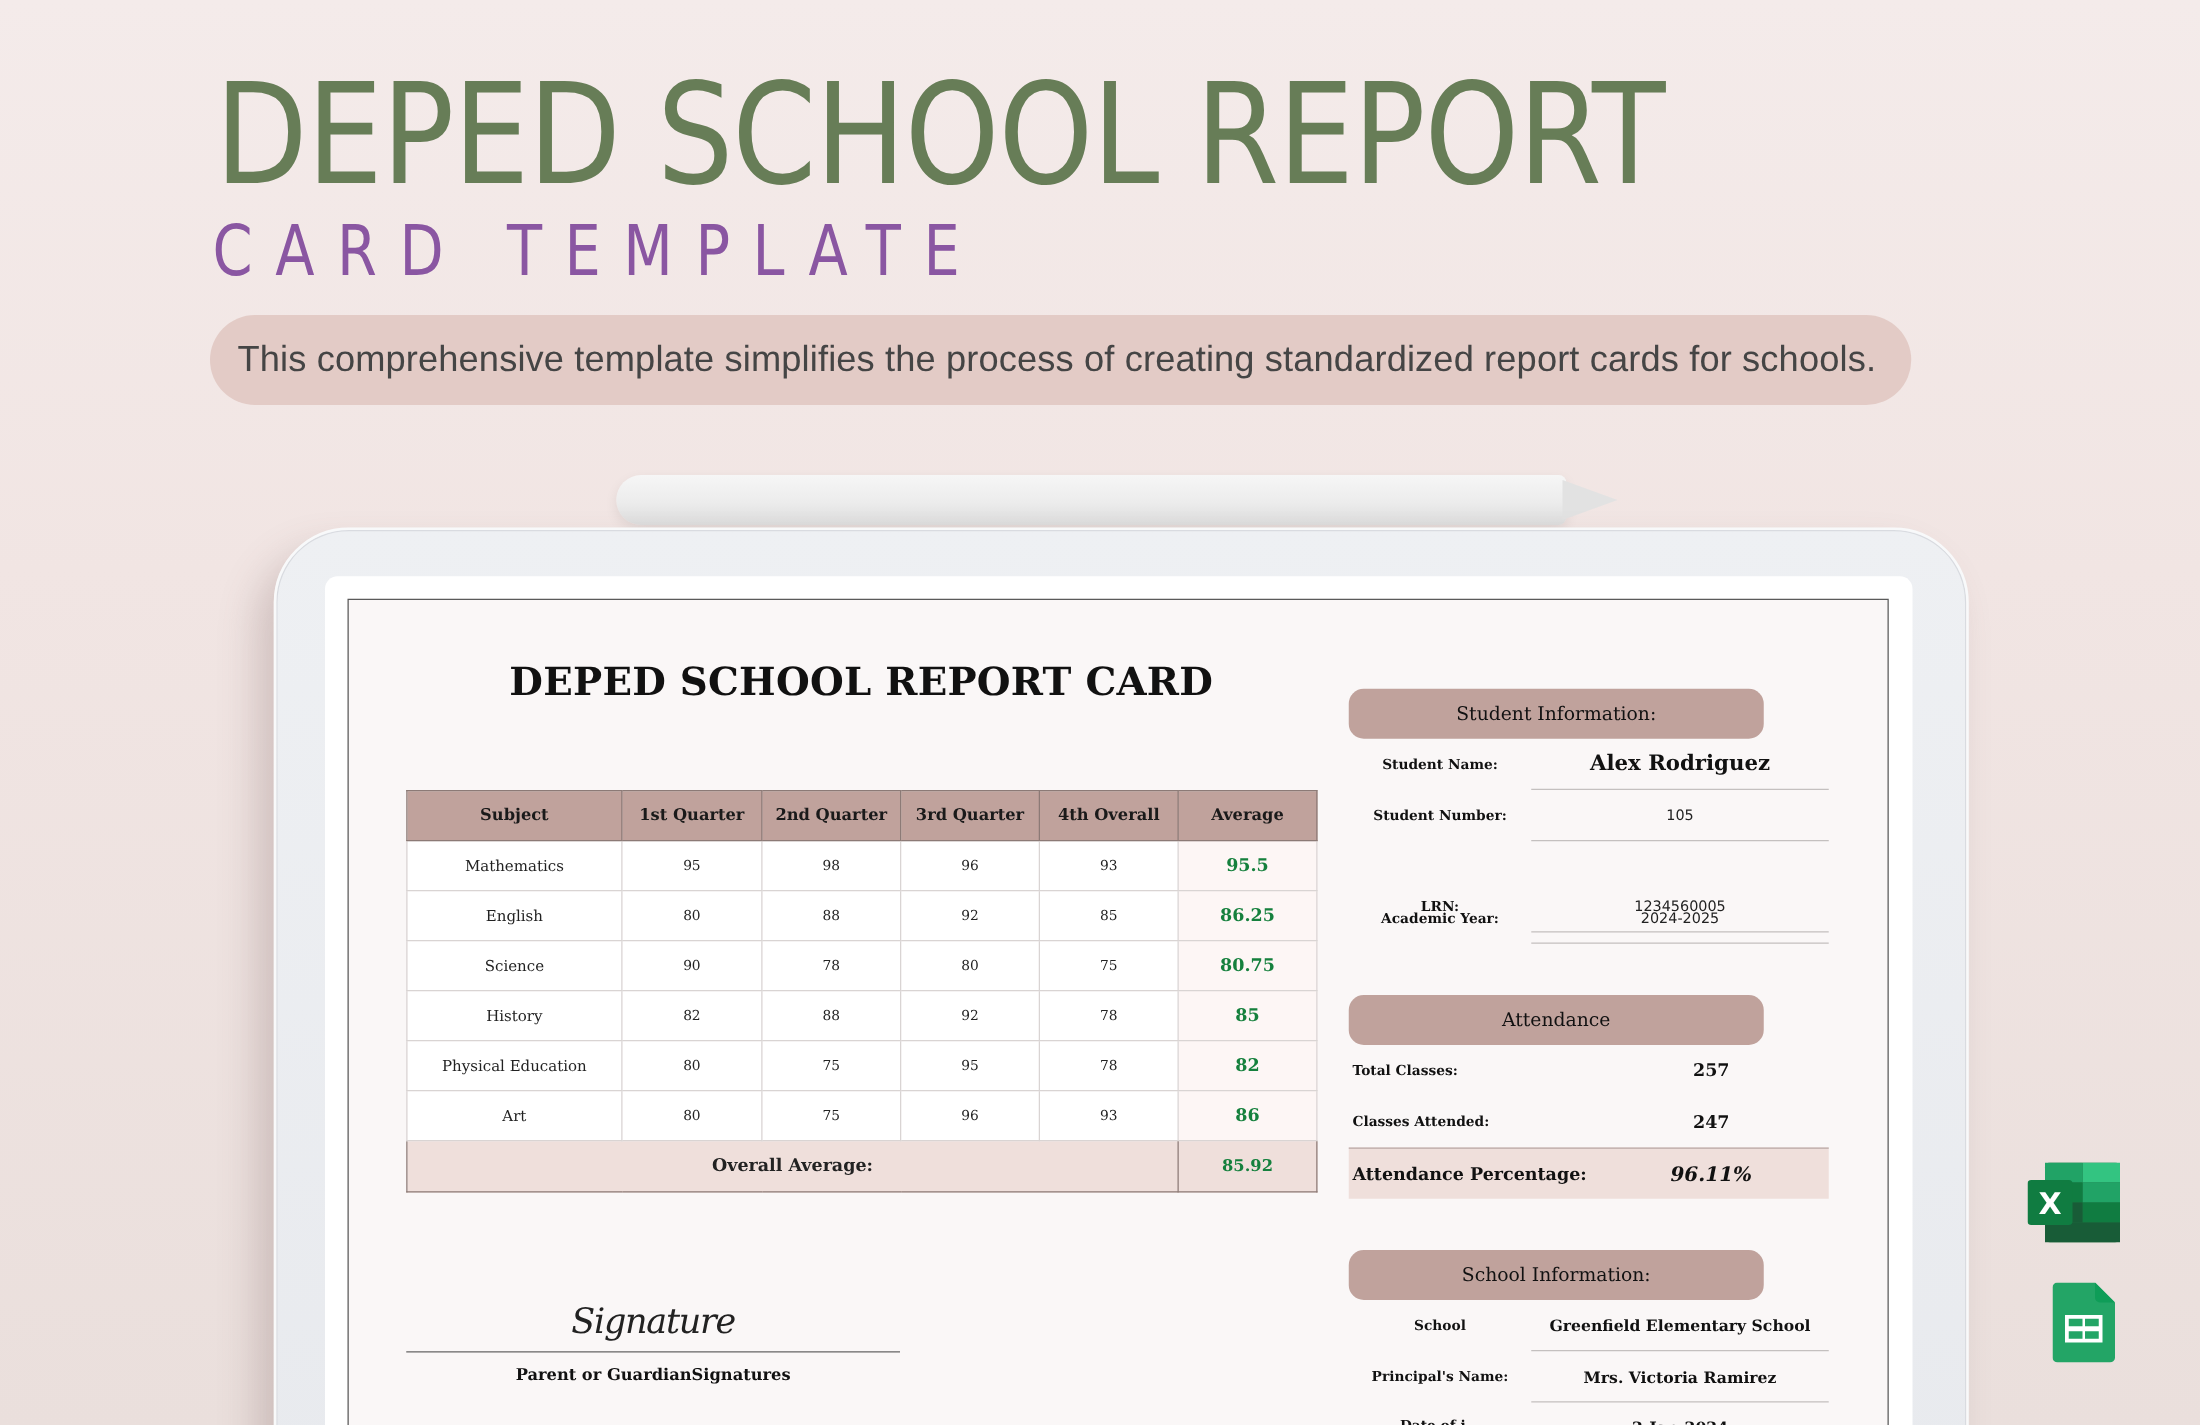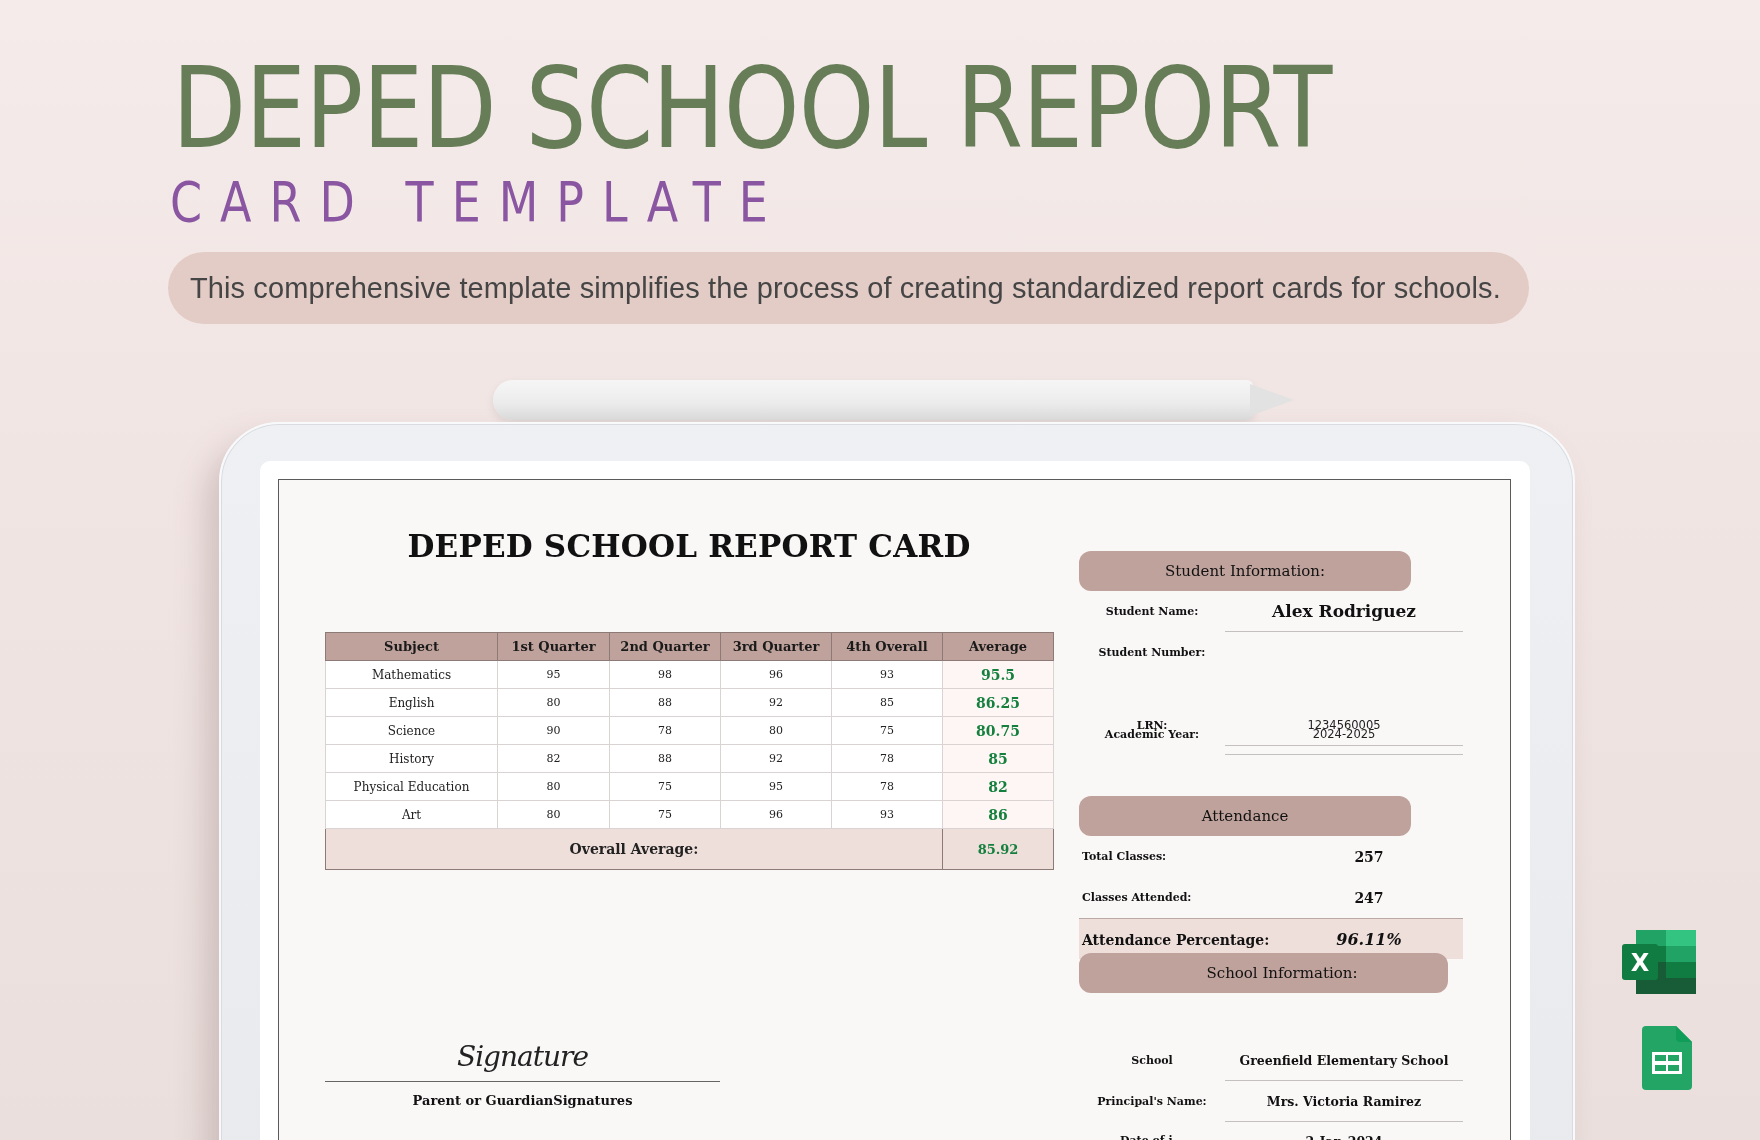--- a/index.html
+++ b/index.html
@@ -67,21 +67,21 @@
     left:325px; top:528px; width:728px; text-align:center; margin:0;
     font-family:"DejaVu Serif", serif; font-weight:700; font-size:31px; color:#111;
     letter-spacing:0.2px;
   }
 
   
   table.grades {
     position:absolute; left:325px; top:632px; width:728px;
     border-collapse:collapse; font-family:"DejaVu Serif", serif; table-layout:fixed;
   }
-  .grades th, .grades td { height:28px; text-align:center; padding:0; box-sizing:border-box; }
+  .grades th, .grades td { height:40px; text-align:center; padding:0; box-sizing:border-box; }
   .grades th {
     background:#c0a29c; font-size:13px; font-weight:700; color:#1a1a1a;
     border:1px solid #8c7a76;
   }
   .grades td { border:1px solid #d9d4d3; font-size:11px; color:#222; background:#fff; }
   .grades td.subj { font-size:12px; }
   .grades td.avg { background:#fdf6f5; font-size:14px; font-weight:700; color:#15803d; }
   .grades tr.overall td { background:#efdfdb; font-weight:700; font-size:14px; border:1px solid #8c7a76; height:41px; }
   .grades tr.overall td.avg { font-size:13px; }
   .grades { border:1px solid #8c7a76; }
@@ -230,20 +230,21 @@
   </tbody>
 </table>
 
 <div class="abs panel-head" style="top:551px;">Student Information:</div>
 <div class="abs info-row" style="top:591px;">
   <div class="info-label">Student Name:</div>
   <div class="info-value big">Alex Rodriguez</div>
 </div>
 <div class="abs info-row" style="top:632px;">
   <div class="info-label">Student Number:</div>
+  <div class="info-value">105</div>
 </div>
 <div class="abs info-row" style="top:705px;">
   <div class="info-label">LRN:</div>
   <div class="info-value">1234560005</div>
 </div>
 <div class="abs info-row" style="top:714px;">
   <div class="info-label">Academic Year:</div>
   <div class="info-value">2024-2025</div>
 </div>
 
@@ -254,21 +255,21 @@
 </div>
 <div class="abs att-row" style="top:877px;">
   <div class="att-label">Classes Attended:</div>
   <div class="att-value">247</div>
 </div>
 <div class="abs att-row pct" style="top:918px;">
   <div class="att-label">Attendance Percentage:</div>
   <div class="att-value">96.11%</div>
 </div>
 
-<div class="abs panel-head" style="top:953px;padding-left:37px;">School Information:</div>
+<div class="abs panel-head" style="top:1000px;">School Information:</div>
 <div class="abs info-row" style="top:1040px;">
   <div class="info-label">School</div>
   <div class="info-value bold">Greenfield Elementary School</div>
 </div>
 <div class="abs info-row" style="top:1081px;">
   <div class="info-label">Principal's Name:</div>
   <div class="info-value bold">Mrs. Victoria Ramirez</div>
 </div>
 <div class="abs info-row" style="top:1122px; height:18px; overflow:hidden;">
   <div class="info-label" style="align-items:flex-start; padding-top:12px; box-sizing:border-box;">Date of i...</div>

